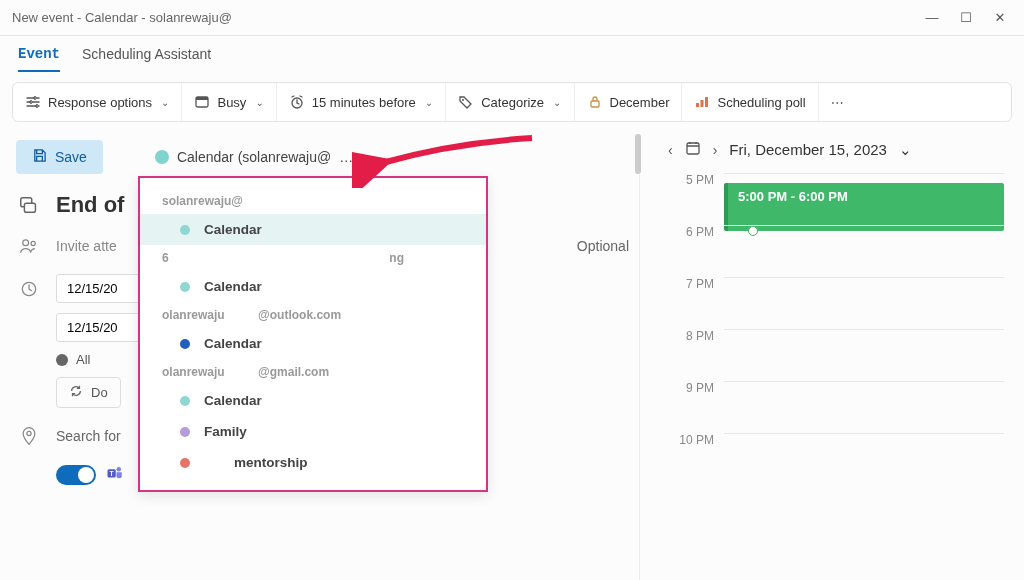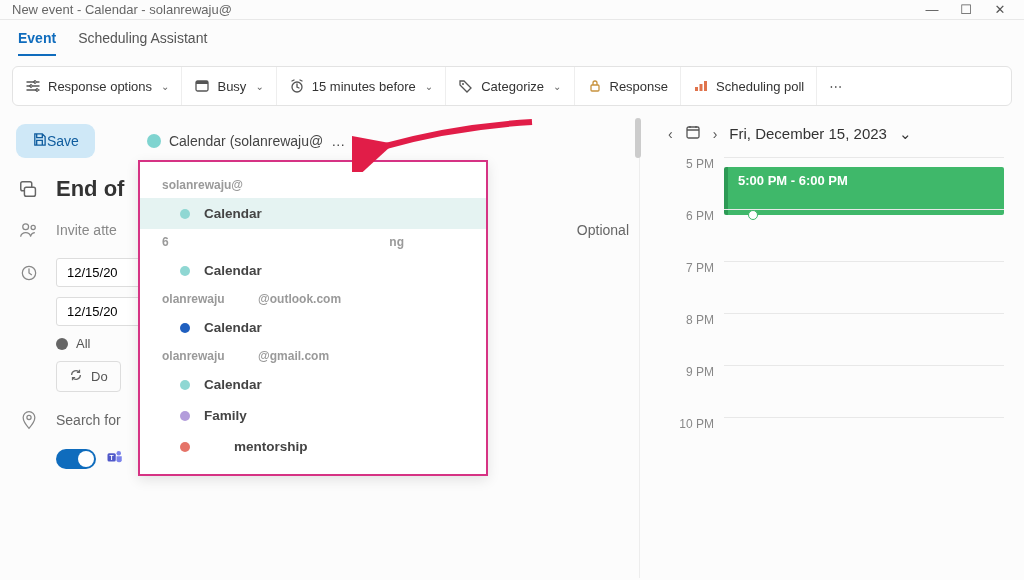--- a/index.html
+++ b/index.html
@@ -1,44 +1,44 @@
 <!DOCTYPE html>
 <html><head>
 <meta charset="utf-8">
 <style>
 * { box-sizing: border-box; margin: 0; padding: 0; font-family: "Segoe UI", Arial, sans-serif; }
 body { background: #fcfcfc; width: 1024px; height: 580px; overflow: hidden; position: relative; }
 
 
-.titlebar { height: 20px; display: flex; align-items: center; padding: 0 12px; color: #666; font-size: 13px; border-bottom: 1px solid #e8e8e8; }
+.titlebar { height: 36px; display: flex; align-items: center; padding: 0 12px; color: #666; font-size: 13px; border-bottom: 1px solid #e8e8e8; }
 .titlebar .title { flex: 1; }
 .winctrl { display: flex; gap: 22px; padding-right: 6px; }
 .winctrl span { width: 12px; height: 12px; display: inline-flex; align-items: center; justify-content: center; color: #555; cursor: default; }
 
 
 .tabs { display: flex; gap: 22px; padding: 10px 18px 0 18px; font-size: 14px; }
 .tab { padding-bottom: 8px; color: #555; cursor: pointer; }
-.tab.active { color: #0f6cbd; border-bottom: 2px solid #0f6cbd; font-weight: 600; }
+.tab.active { color: #0f6cbd; border-bottom: 2px solid #0f6cbd; font-weight: 600; font-family: Liberation Mono, monospace; }
 
 
 .toolbar { display: flex; align-items: center; gap: 0; margin: 10px 12px 0 12px; border: 1px solid #e3e3e3; border-radius: 6px; background: #fff; overflow: visible; height: 40px; }
 .tbtn { display: flex; align-items: center; gap: 7px; padding: 0 12px; height: 100%; font-size: 13px; color: #333; cursor: pointer; border-right: 1px solid #eee; white-space: nowrap; }
 .tbtn:last-child { border-right: none; }
 .tbtn .chev { font-size: 10px; color: #666; margin-left: 2px; }
 .ticon { width: 16px; height: 16px; display: inline-flex; align-items: center; justify-content: center; }
 
 
 .main { display: flex; margin: 12px 12px 0 12px; height: 460px; }
 .left { width: 628px; position: relative; padding: 6px 10px 0 4px; border-right: 1px solid #ededed; }
 .right { flex: 1; padding: 6px 8px 0 28px; }
 
 
 .row { display: flex; align-items: center; gap: 14px; margin-bottom: 18px; }
 .licon { width: 26px; display: flex; justify-content: center; color: #666; }
-.save { background: #cfe8f7; color: #0f5c9e; border: none; border-radius: 9px; padding: 8px 16px; font-size: 14px; display:flex; align-items:center; cursor:pointer; }
+.save { background: #cfe8f7; color: #0f5c9e; border: none; border-radius: 4px; padding: 8px 16px; font-size: 14px; display:flex; align-items:center; gap:8px; cursor:pointer; }
 .calpick { display: flex; align-items: center; gap: 8px; margin-left: 38px; font-size: 14px; color: #444; }
 .caldot { width: 14px; height: 14px; border-radius: 50%; background: #7fd4d0; }
 .title-input { font-size: 22px; font-weight: 600; color: #333; border: none; background: transparent; outline: none; }
 .attendee { font-size: 14px; color: #888; flex:1; }
 .optional { font-size: 14px; color: #666; }
 .dateinput { border: 1px solid #ddd; border-radius: 3px; padding: 6px 10px; font-size: 13px; width: 88px; background:#fff; }
 .allday { display:flex; align-items:center; gap:8px; font-size:13px; color:#555; margin-left:4px; }
 .allday .knob { width:12px; height:12px; border-radius:50%; background:#666; }
 .repeat { border:1px solid #ddd; border-radius:4px; padding:6px 12px; font-size:13px; display:flex; align-items:center; gap:8px; color:#555; }
 .search { font-size:14px; color:#666; }
@@ -127,21 +127,21 @@
     <span>Categorize</span>
     <span class="chev">⌄</span>
   </div>
   <div class="tbtn">
     <span class="ticon">
       <svg width="16" height="16" viewBox="0 0 16 16">
           <rect x="4" y="7" width="8" height="6" rx="1" fill="none" stroke="#c7923e" stroke-width="1.3"></rect>
           <path d="M6 7V5a2 2 0 014 0v2" fill="none" stroke="#c7923e" stroke-width="1.3"></path>
         </svg>
     </span>
-    <span>Response</span>
+    <span>December</span>
   </div>
   <div class="tbtn">
     <span class="ticon">
       <svg width="16" height="16" viewBox="0 0 16 16">
           <rect x="2" y="9" width="3" height="4" fill="#e0734c"></rect>
           <rect x="6.5" y="6" width="3" height="7" fill="#e0734c"></rect>
           <rect x="11" y="3" width="3" height="10" fill="#e0734c"></rect>
         </svg>
     </span>
     <span>Scheduling poll</span>

